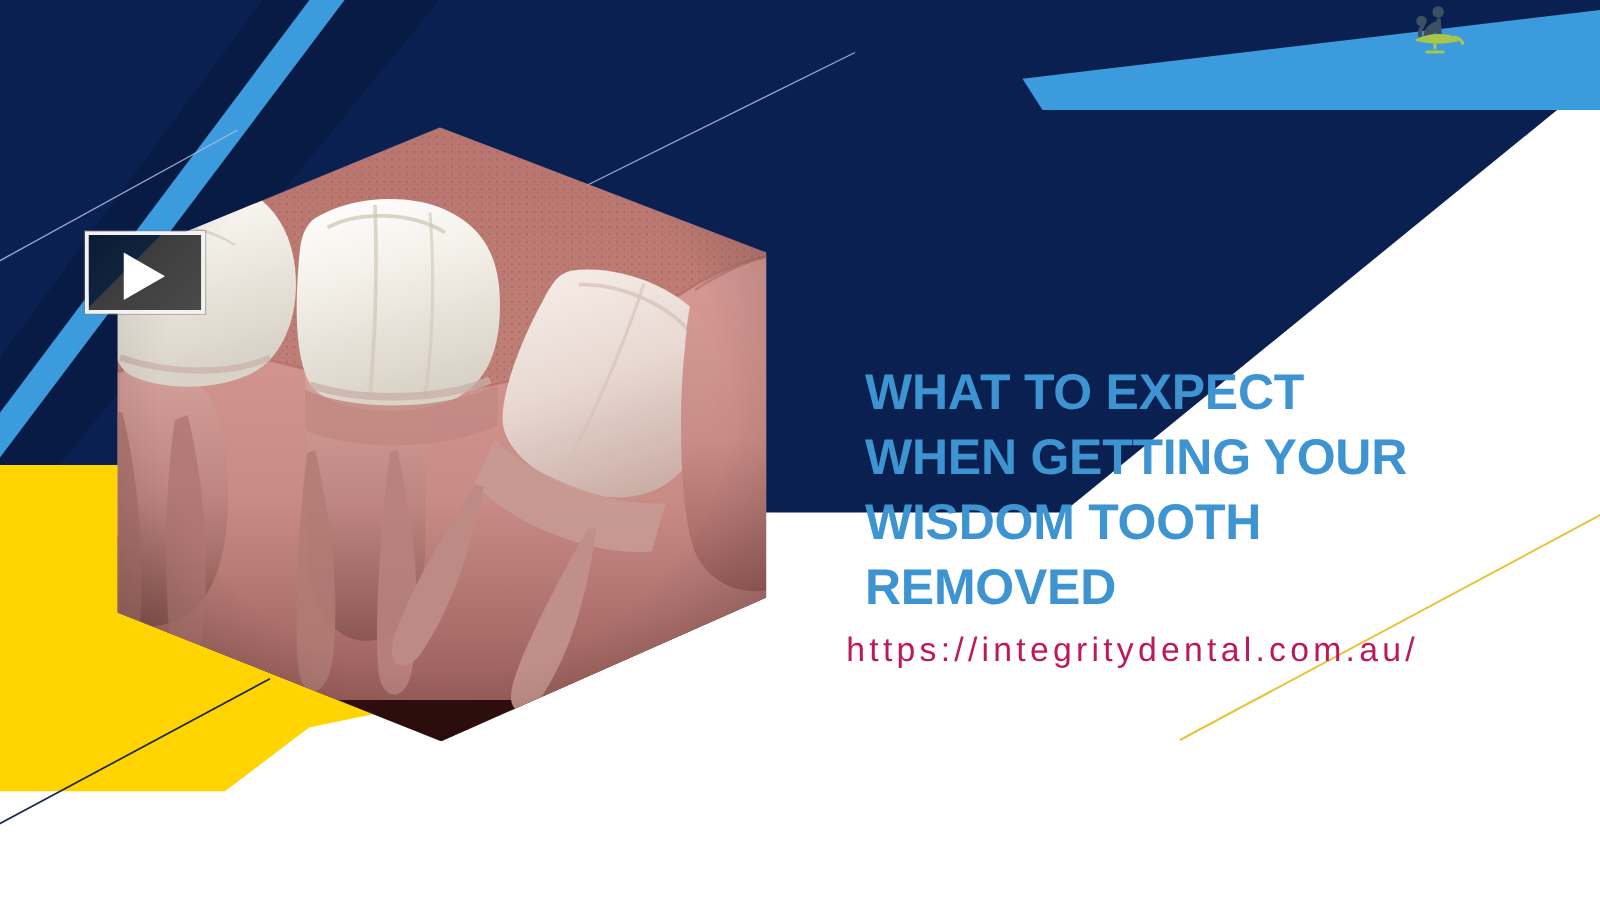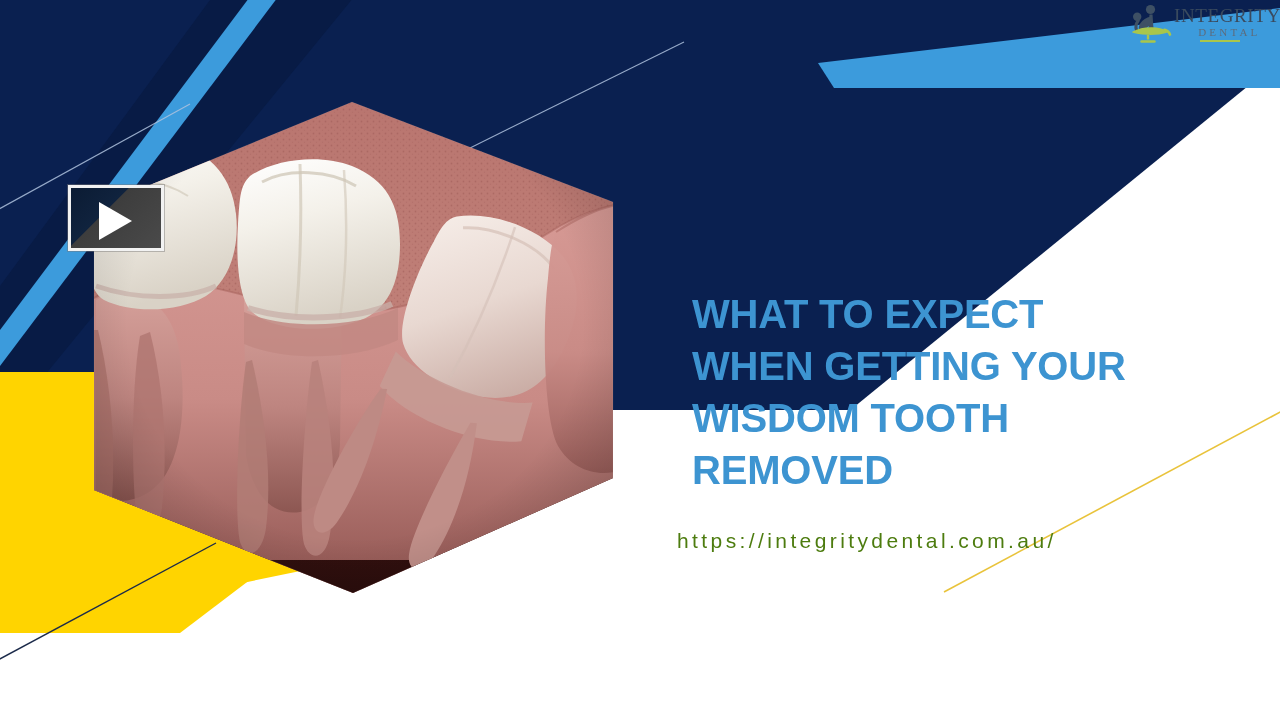--- a/index.html
+++ b/index.html
@@ -120,25 +120,24 @@
     letter-spacing: -0.2px;
     color: #3d94d1;
     white-space: pre-line;
     margin: 16px;
   }
   #site-url {
     position: absolute;
     left: 677px;
     top: 505px;
     font-family: "Liberation Sans", sans-serif;
-    font-size: 21px;
+    font-size: 27px;
     letter-spacing: 3.4px;
-    color: #4d7c0f;
+    color: #be185d;
     white-space: nowrap;
-    margin-top: 24px;
   }
 </style>
 </head>
 <body>
 
 <div id="slide">
 
   <div id="bg-layer">
     <svg width="1280" height="720" viewBox="0 0 1280 720" xmlns="http://www.w3.org/2000/svg">
 
@@ -316,20 +315,15 @@
 
         <path d="M6.5,28.5 C12,25.5 19,24 26,24.2 C32,24.4 37,25.6 40.5,27.4
                  C41.8,28.1 41.6,29.6 40.2,30 C35.5,31.4 28,32.2 21,31.8
                  C14.5,31.4 9,30.4 6.2,29.4 Z" fill="#A9C64B"></path>
         <path d="M38.5,26.8 C41.5,27.8 43.5,29.6 44,31.6" fill="none" stroke="#A9C64B" stroke-width="2.6" stroke-linecap="round"></path>
 
         <path d="M22,31.8 L22,36.5" stroke="#A9C64B" stroke-width="2.4"></path>
         <path d="M15.5,38.5 L28.5,38.5" stroke="#A9C64B" stroke-width="2.4" stroke-linecap="round"></path>
       </svg>
     </span>
-    <span class="logo-words">
-      <span class="logo-main">INTEGRITY</span>
-      <span class="logo-sub">DENTAL</span>
-      <span class="logo-underline"></span>
-    </span>
   </div>
 
 </div>
 
 </body></html>

